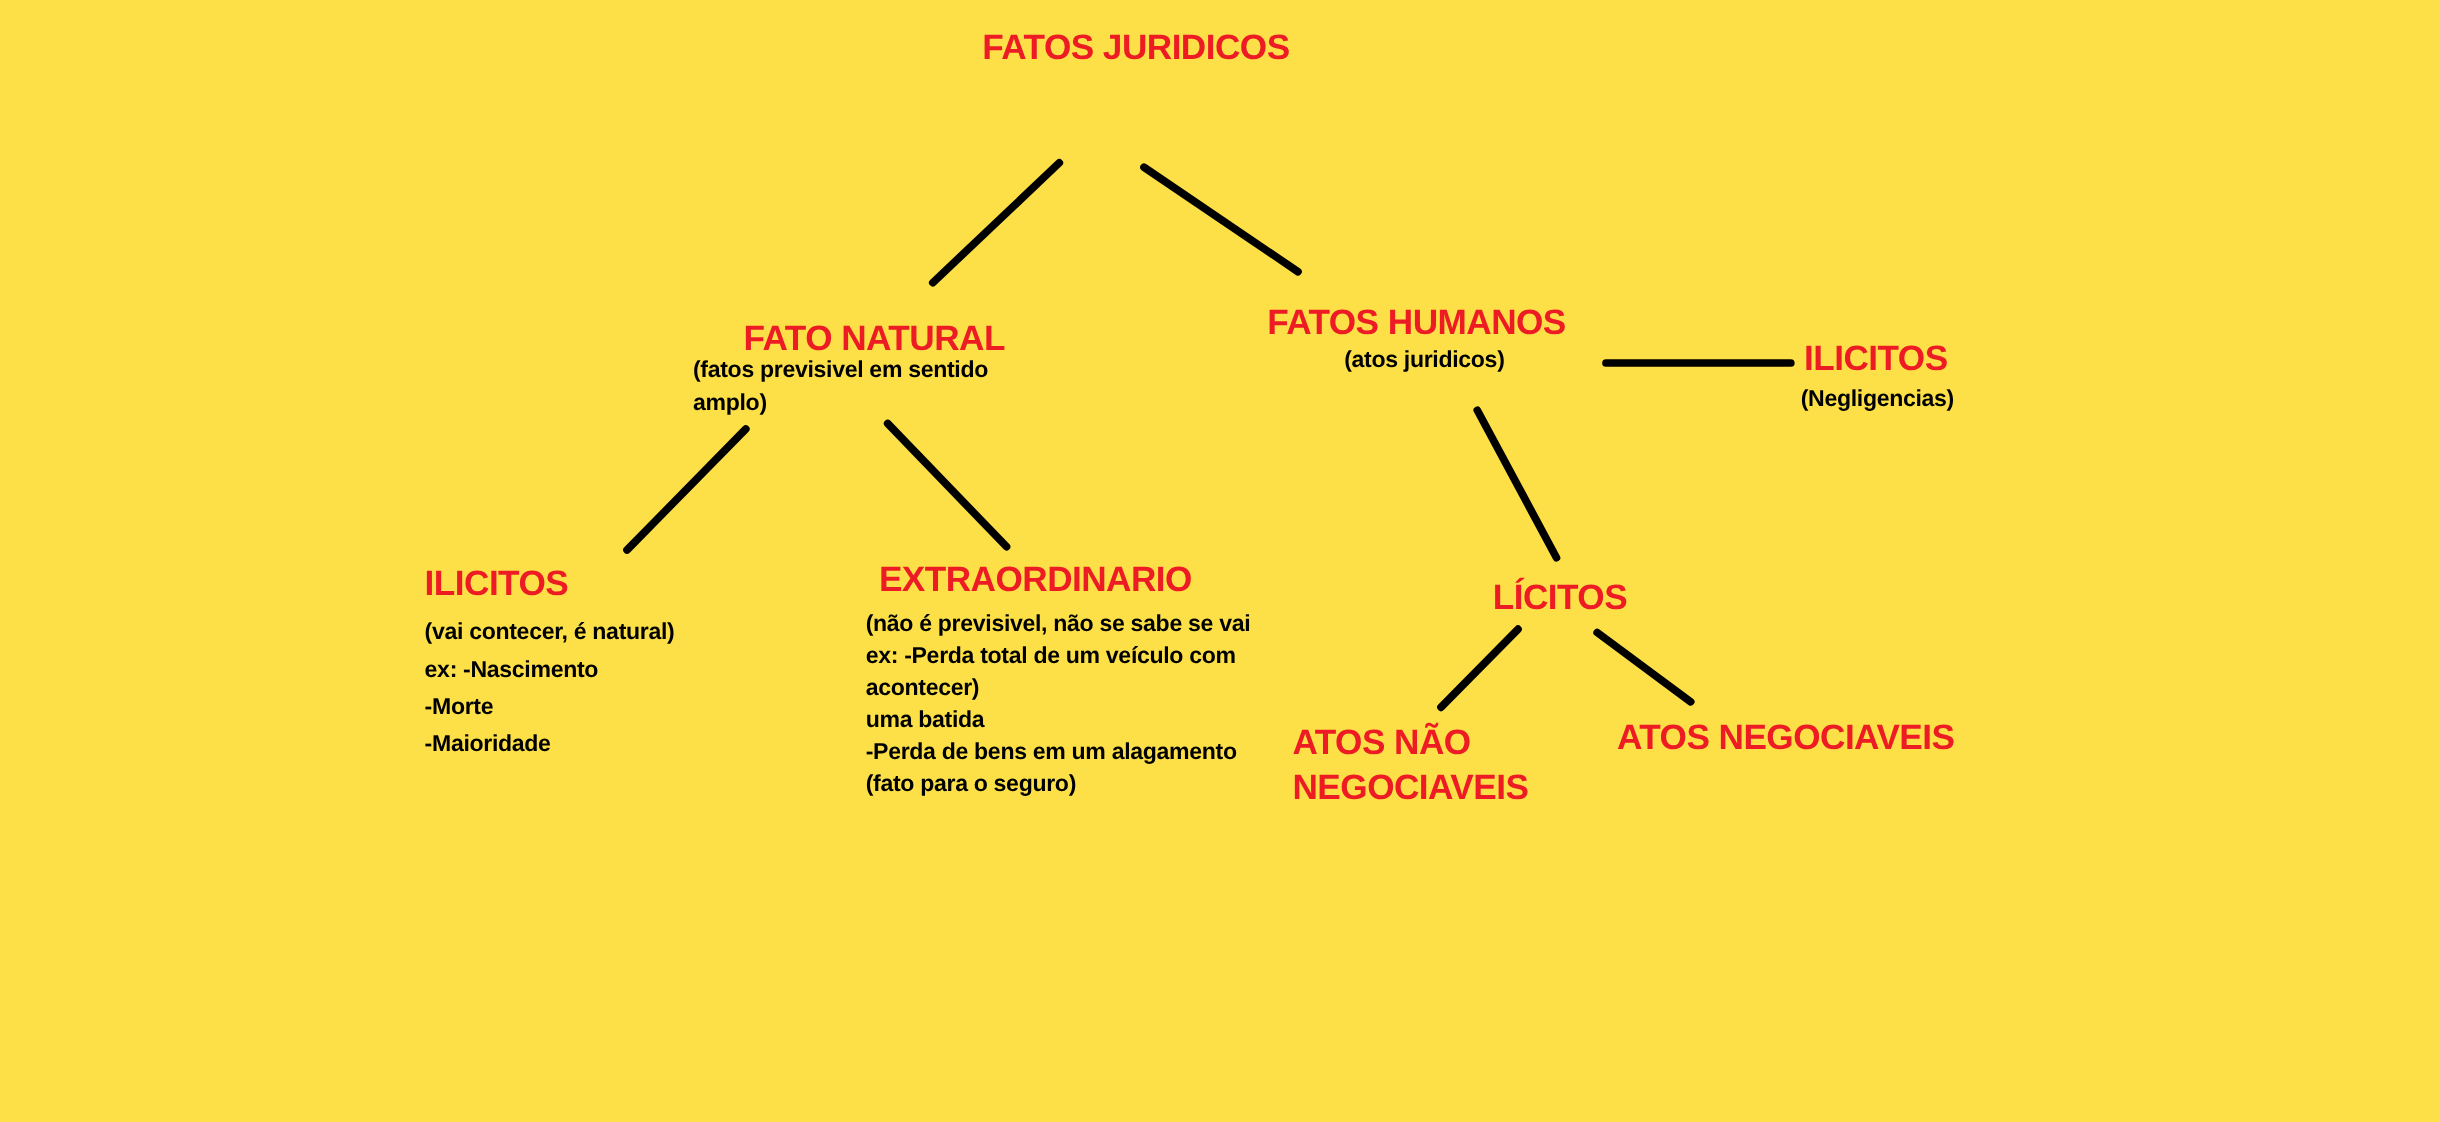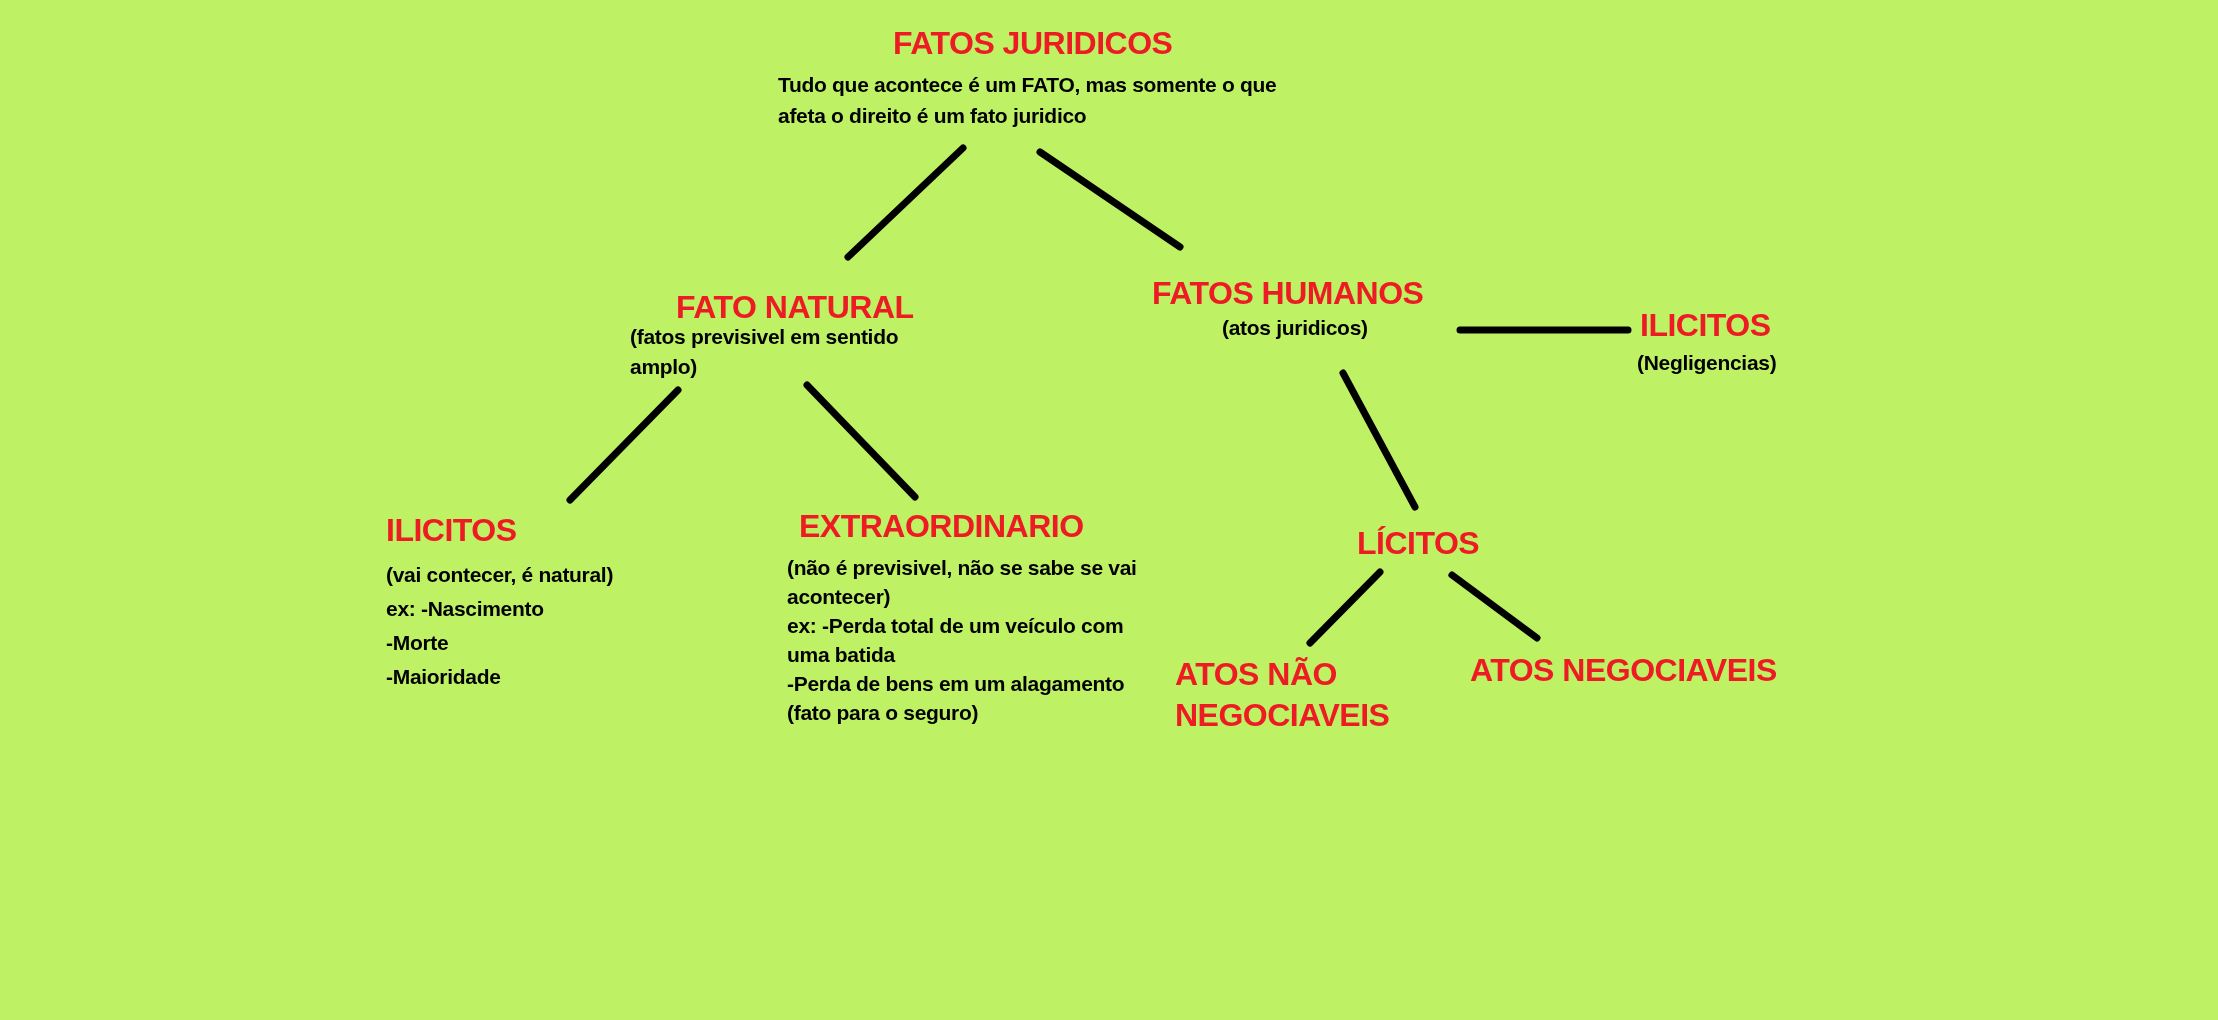--- a/index.html
+++ b/index.html
@@ -4,21 +4,21 @@
 <style>
   html, body {
     margin: 0;
     padding: 0;
     background: #ffffff;
   }
   .canvas {
     position: relative;
     width: 2218px;
     height: 1020px;
-    background: #bef264;
+    background: #fde047;
     overflow: hidden;
     font-family: "Liberation Sans", sans-serif;
   }
   .edges-svg {
     position: absolute;
     left: 0;
     top: 0;
     width: 2218px;
     height: 1020px;
     pointer-events: none;
@@ -62,24 +62,20 @@
     <line x1="1040" y1="152" x2="1180" y2="247" style="stroke: rgb(0, 0, 0);"></line>
     <line x1="678" y1="390" x2="570" y2="500" style="stroke: rgb(0, 0, 0);"></line>
     <line x1="807" y1="385" x2="915" y2="497" style="stroke: rgb(0, 0, 0);"></line>
     <line x1="1460" y1="330" x2="1628" y2="330" style="stroke: rgb(0, 0, 0);"></line>
     <line x1="1343" y1="373" x2="1415" y2="507" style="stroke: rgb(0, 0, 0);"></line>
     <line x1="1380" y1="572" x2="1310" y2="643" style="stroke: rgb(0, 0, 0);"></line>
     <line x1="1452" y1="575" x2="1537" y2="638" style="stroke: rgb(0, 0, 0);"></line>
   </svg>
 
   <div class="heading" style="left:893px; top:24px;">FATOS JURIDICOS</div>
-  <div class="body-text" style="left:778px; top:69px;">
-    <div>Tudo que acontece é um FATO, mas somente o que</div>
-    <div>afeta o direito é um fato juridico</div>
-  </div>
 
   <div class="heading" style="left:676px; top:288px;">FATO NATURAL</div>
   <div class="body-text" style="left:630px; top:322px; line-height:30px;">
     <div>(fatos previsivel em sentido</div>
     <div>amplo)</div>
   </div>
 
   <div class="heading" style="left:1152px; top:274px;">FATOS HUMANOS</div>
   <div class="body-text" style="left:1222px; top:312px;">
     <div>(atos juridicos)</div>
@@ -94,22 +90,22 @@
   <div class="body-text" style="left:386px; top:558px; line-height:34px;">
     <div>(vai contecer, é natural)</div>
     <div>ex: -Nascimento</div>
     <div>-Morte</div>
     <div>-Maioridade</div>
   </div>
 
   <div class="heading" style="left:787px; top:507px;margin-left:12px;">EXTRAORDINARIO</div>
   <div class="body-text" style="left:787px; top:553px; line-height:29px;">
     <div>(não é previsivel, não se sabe se vai</div>
+    <div>ex: -Perda total de um veículo com</div>
     <div>acontecer)</div>
-    <div>ex: -Perda total de um veículo com</div>
     <div>uma batida</div>
     <div>-Perda de bens em um alagamento</div>
     <div>(fato para o seguro)</div>
   </div>
 
   <div class="heading" style="left:1357px; top:524px;">LÍCITOS</div>
 
   <div class="heading two-line" style="left:1175px; top:654px;">
     <div>ATOS NÃO</div>
     <div>NEGOCIAVEIS</div>

